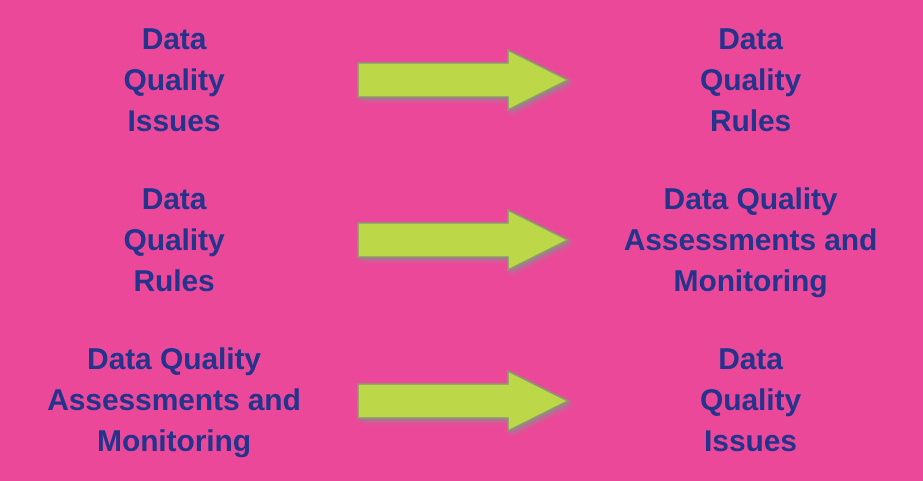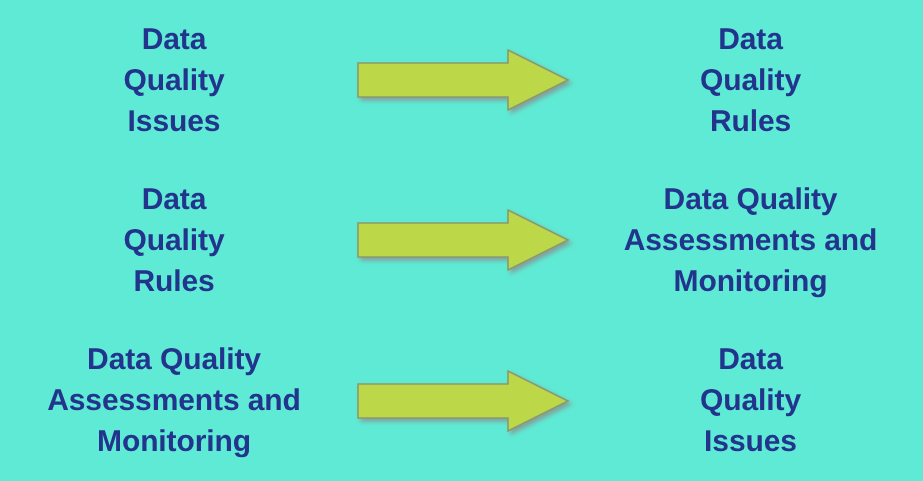--- a/index.html
+++ b/index.html
@@ -8,21 +8,21 @@
     padding: 0;
     background: #ffffff;
   }
   body {
     font-family: "Liberation Sans", sans-serif;
   }
   .canvas {
     position: relative;
     width: 923px;
     height: 481px;
-    background: #5eead4;
+    background: #ec4899;
     overflow: hidden;
   }
   .rows {
     position: absolute;
     inset: 0;
     display: flex;
     flex-direction: column;
   }
   .row {
     flex: 1 1 0;

